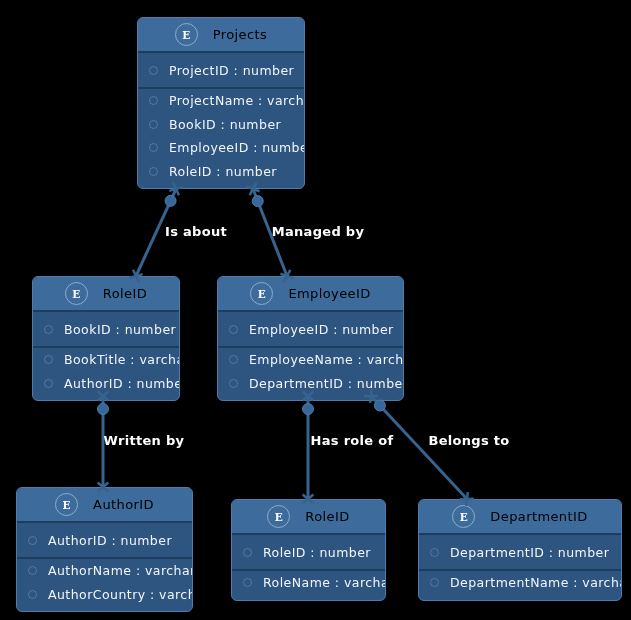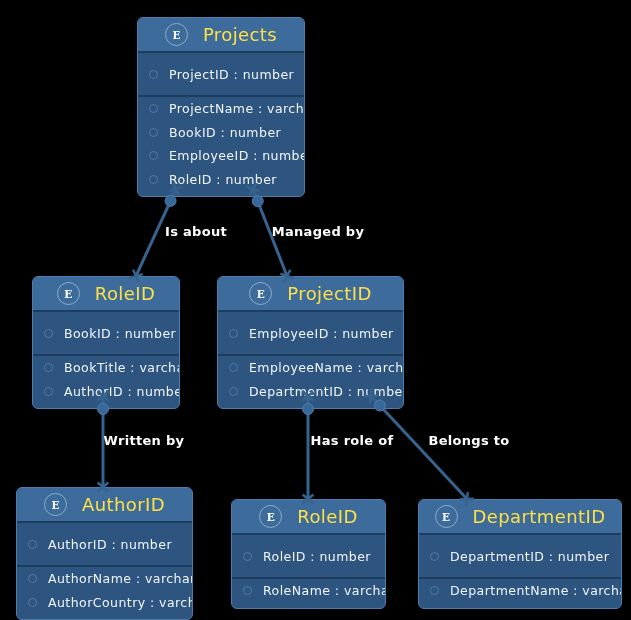--- a/index.html
+++ b/index.html
@@ -14,27 +14,27 @@
   .entity-header{
     height:33px;background:#3d6b9b;border-bottom:2px solid #1d3d5e;
     display:flex;align-items:center;justify-content:center;gap:15px;
   }
   .e-badge{
     width:21px;height:21px;border:1px solid #8fadc7;border-radius:50%;
     display:flex;align-items:center;justify-content:center;flex:none;
     font-family:"DejaVu Serif","Liberation Serif",serif;font-weight:bold;
     font-size:10.5px;color:#ffffff;
   }
-  .entity-title{color:#fde047;font-size:18px;letter-spacing:.4px;}
+  .entity-title{color:#000000;font-size:13px;letter-spacing:.4px;}
   .attr-row{
     display:flex;align-items:center;gap:11px;padding-left:11px;
     height:23.5px;color:#f2f6fa;font-size:12.5px;letter-spacing:.45px;
     white-space:nowrap;
   }
-  .attr-row.pk{height:42px;}
+  .attr-row.pk{height:34px;}
   .attr-icon{
     width:9px;height:9px;border:1.5px solid rgba(130,170,210,.40);
     border-radius:50%;flex:none;box-sizing:border-box;
   }
   .divider{height:2px;background:#1d3d5e;}
   svg.edges{position:absolute;left:0;top:0;pointer-events:none;}
   .edge-label{
     font-family:"DejaVu Sans","Liberation Sans",sans-serif;
     font-size:13px;font-weight:bold;fill:#ffffff;letter-spacing:.3px;
   }
@@ -92,21 +92,21 @@
           <div class="attr-row">
             <span class="attr-icon"></span>
             <span>AuthorID : number</span>
           </div>
           <div style="height: 5px;"></div>
         </div>
       </div>
       <div class="entity" style="left: 217px; top: 276px; width: 187px;">
         <div class="entity-header">
           <span class="e-badge">E</span>
-          <span class="entity-title">ProjectID</span>
+          <span class="entity-title">EmployeeID</span>
         </div>
         <div>
           <div class="attr-row pk">
             <span class="attr-icon"></span>
             <span>EmployeeID : number</span>
           </div>
           <div class="divider"></div>
           <div class="attr-row">
             <span class="attr-icon"></span>
             <span>EmployeeName : varchar</span>

